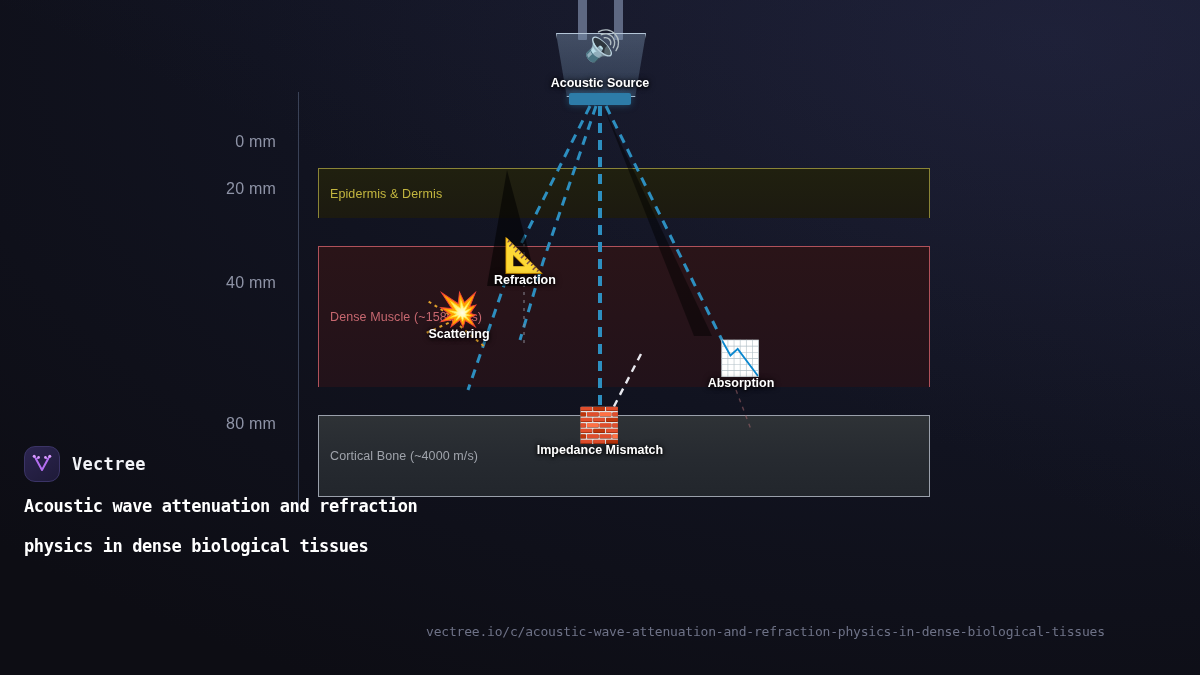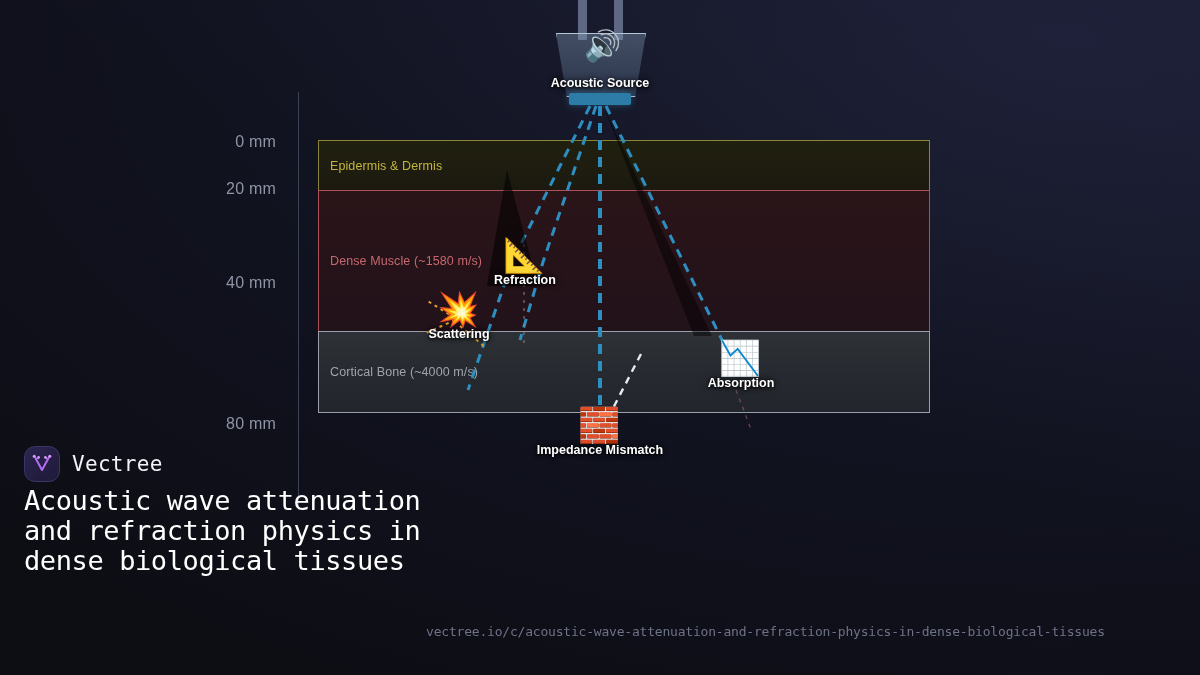--- a/index.html
+++ b/index.html
@@ -31,21 +31,21 @@
     text-align:right;letter-spacing:.2px;
   }
   #axis-ticks{position:absolute;left:180px;top:0;width:108px;height:675px;}
 
   
   #tissue-stack{
     position:absolute;left:318px;top:140px;width:612px;
   }
   .layer{
     position:relative;box-sizing:border-box;
-    display:flex;align-items:center;
+    display:flex;align-items:center;margin-top:28px;
   }
   .layer-label{
     font-size:12.5px;padding-left:11px;letter-spacing:.1px;
     white-space:nowrap;pointer-events:none;
   }
   .layer.epidermis{
     height:50px;
     background:linear-gradient(180deg,#20200f 0%,#1c1a10 100%);
     border:1px solid #8a8436;border-bottom:none;
   }
@@ -116,26 +116,26 @@
   
   #brand{position:absolute;left:24px;top:446px;display:flex;align-items:center;gap:12px;}
   #brand-logo{
     width:34px;height:34px;border-radius:11px;
     background:linear-gradient(145deg,#2c2550 0%,#1e1a38 100%);
     border:1px solid #3b3466;
     display:flex;align-items:center;justify-content:center;
   }
   #brand-name{
     font-family:"DejaVu Sans Mono","Liberation Mono",monospace;
-    font-size:21px;font-weight:normal;color:#f2f3f7;letter-spacing:.3px;
+    font-size:17px;font-weight:bold;color:#f2f3f7;letter-spacing:.3px;
   }
   #headline{
     position:absolute;left:24px;top:486px;width:430px;
     font-family:"DejaVu Sans Mono","Liberation Mono",monospace;
-    font-size:27px;font-weight:normal;line-height:30px;
+    font-size:17px;font-weight:bold;line-height:40px;
     color:#ffffff;letter-spacing:-0.4px;
   }
   #url-text{
     position:absolute;left:426px;top:624px;
     font-family:"DejaVu Sans Mono","Liberation Mono",monospace;
     font-size:13px;color:#6e7287;letter-spacing:-.2px;white-space:nowrap;
   }
 </style>
 </head>
 <body>

